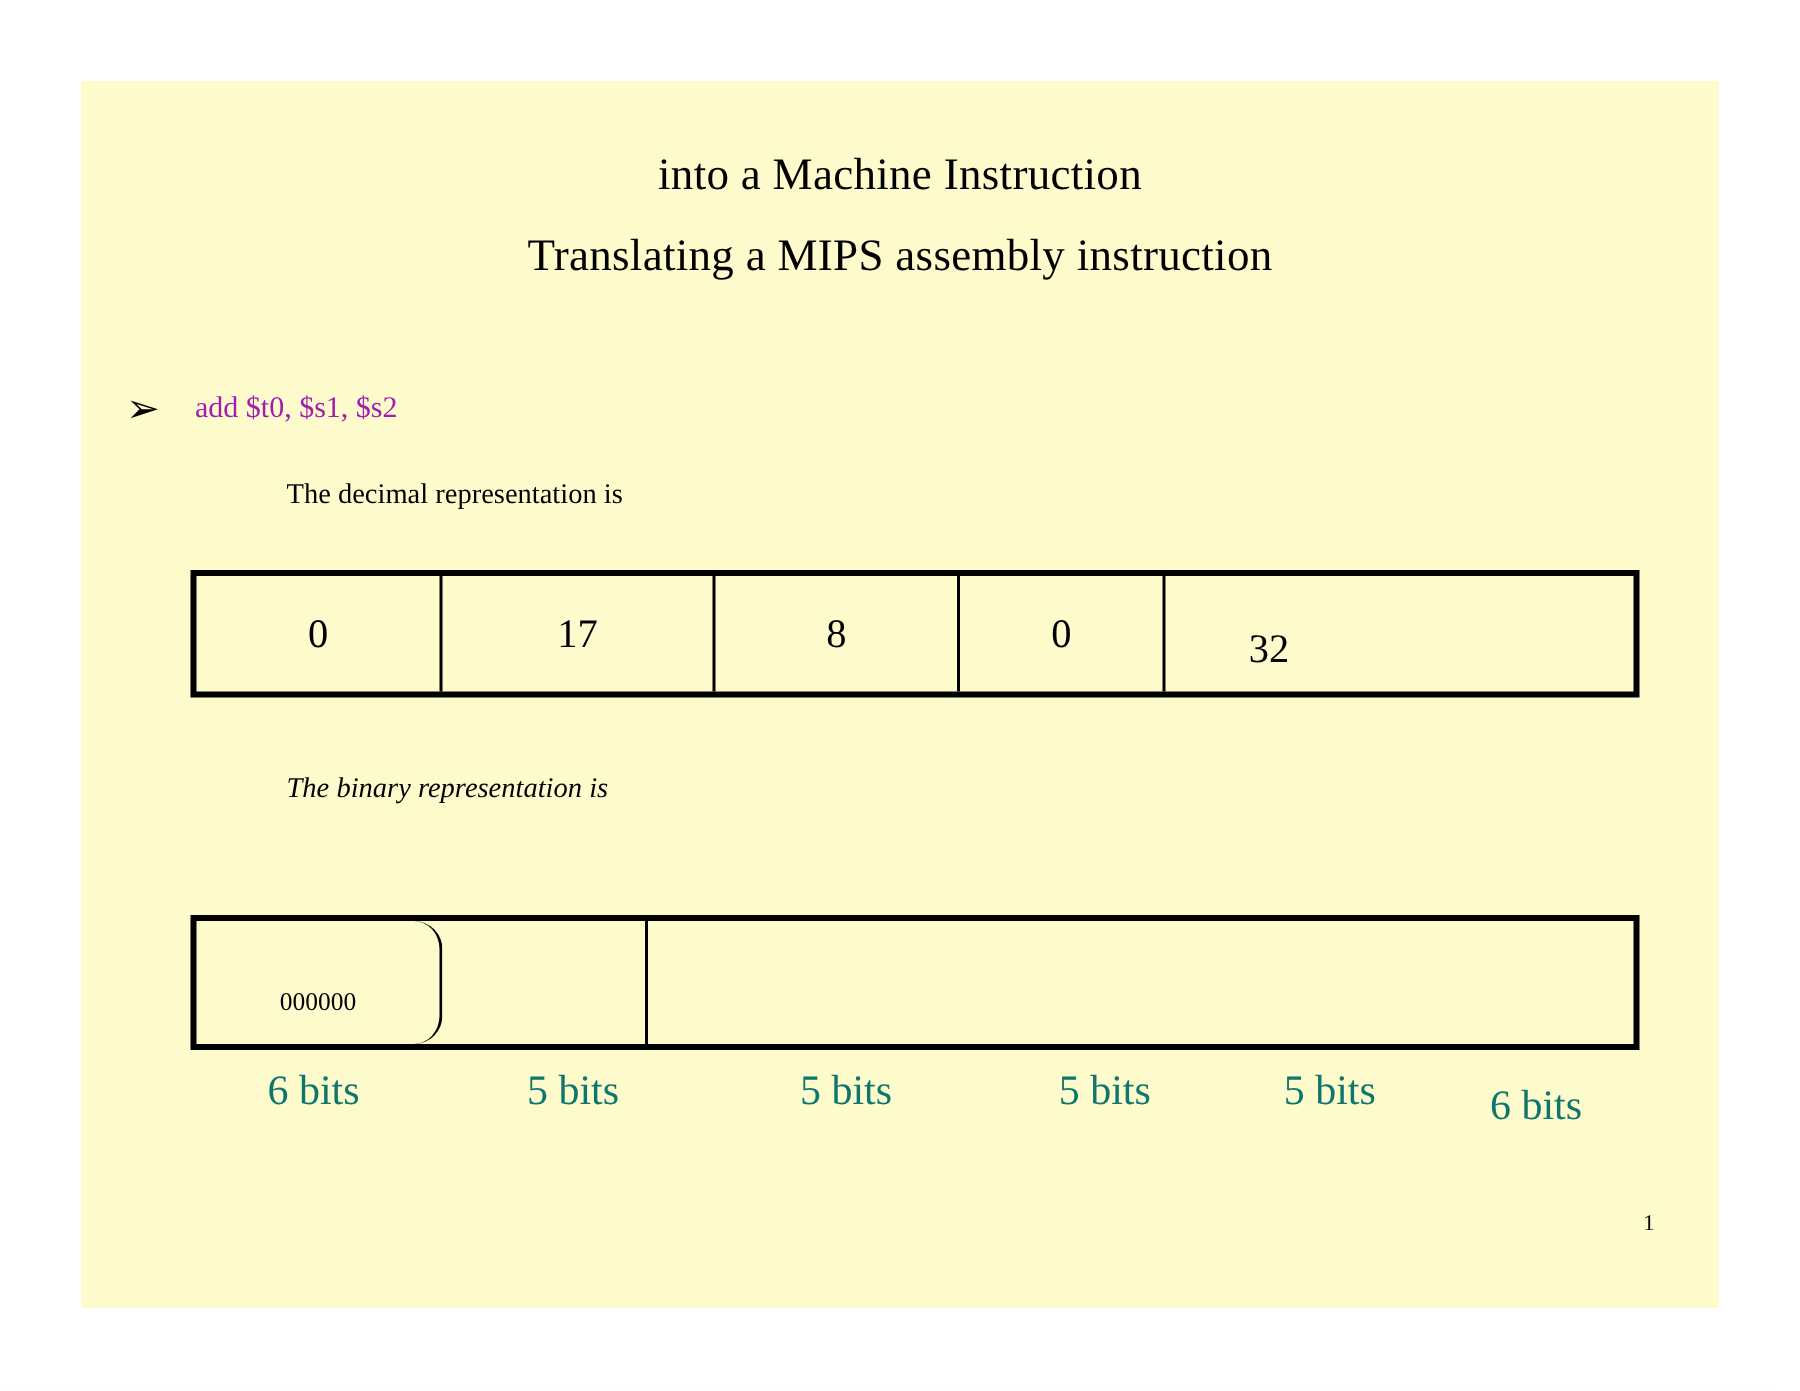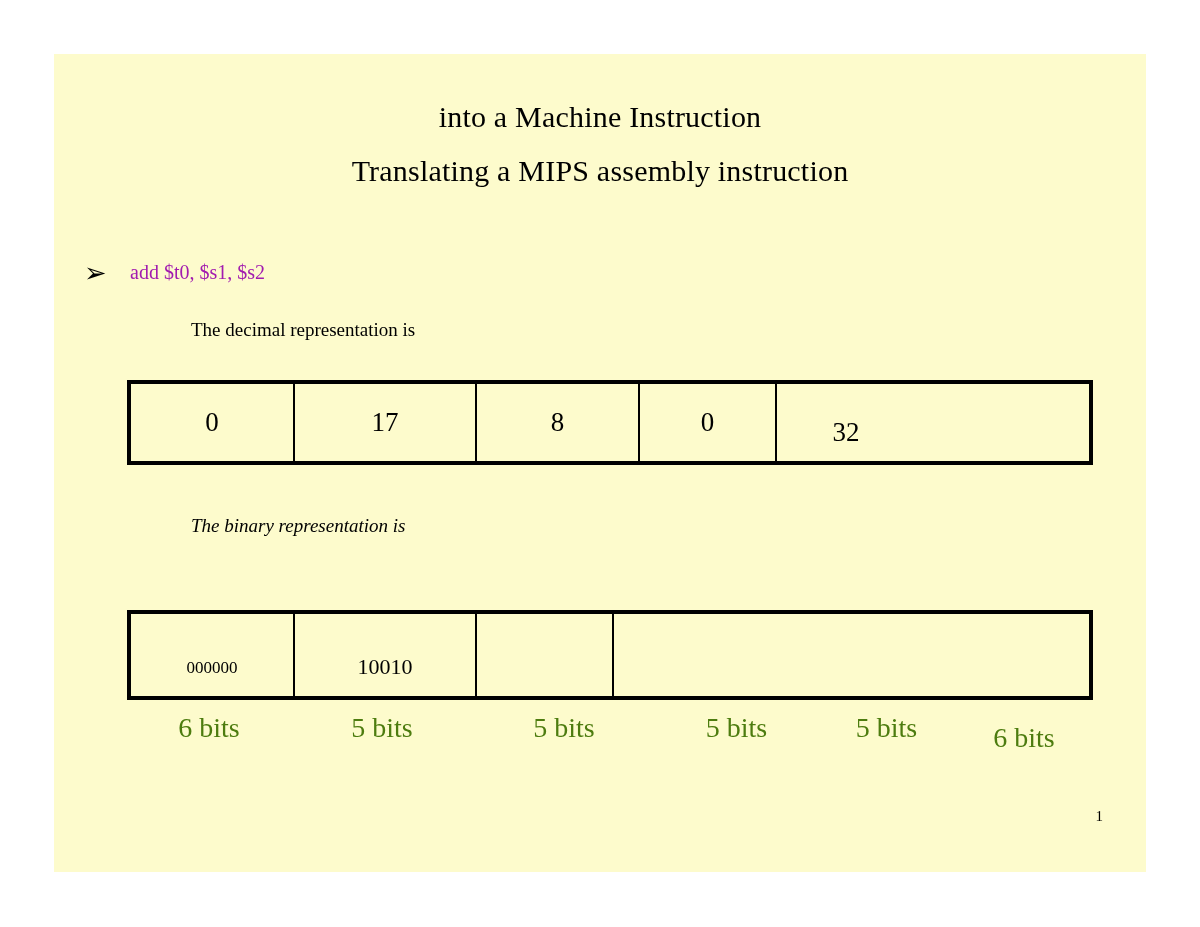--- a/index.html
+++ b/index.html
@@ -101,20 +101,21 @@
     font-size: 27px;
   }
   #table-binary .bit-cell {
     align-items: flex-end;
     padding-bottom: 16px;
     font-size: 22px;
   }
   #table-binary .bit-cell.small-bits {
     font-size: 17px;
     padding-bottom: 18px;
+    border-radius: 19px;
   }
 
   
   .col-0 { width: 164px; }
   .col-1 { width: 182px; }
   .col-2 { width: 182px; }
   .col-3 { width: 163px; }
   .col-4 { width: 137px; }
   .col-5 { width: 138px; margin-top: 19px; }
 
@@ -126,21 +127,21 @@
     width: 966px;
     height: 44px;
     display: flex;
   }
   #bits-row .bits-label {
     box-sizing: border-box;
     display: flex;
     align-items: center;
     justify-content: center;
     font-size: 28px;
-    color: #4d7c0f;
+    color: #0f766e;
   }
 
   
   #page-number {
     position: absolute;
     right: 43px;
     top: 754px;
     font-size: 15px;
     color: #000000;
   }
@@ -167,21 +168,20 @@
     <div class="bit-cell col-1">17</div>
     <div class="bit-cell col-3">8</div>
     <div class="bit-cell col-4">0</div>
     <div class="bit-cell col-5">32</div>
   </div>
 
   <div class="caption" id="caption-binary">The binary representation is</div>
 
   <div class="bit-table" id="table-binary">
     <div class="bit-cell col-0 small-bits">000000</div>
-    <div class="bit-cell col-2">10010</div>
     <div class="bit-cell col-4"></div>
     <div class="bit-cell col-5"></div>
   </div>
 
   <div id="bits-row">
     <div class="bits-label col-0">6 bits</div>
     <div class="bits-label col-1">5 bits</div>
     <div class="bits-label col-2">5 bits</div>
     <div class="bits-label col-3">5 bits</div>
     <div class="bits-label col-4">5 bits</div>

